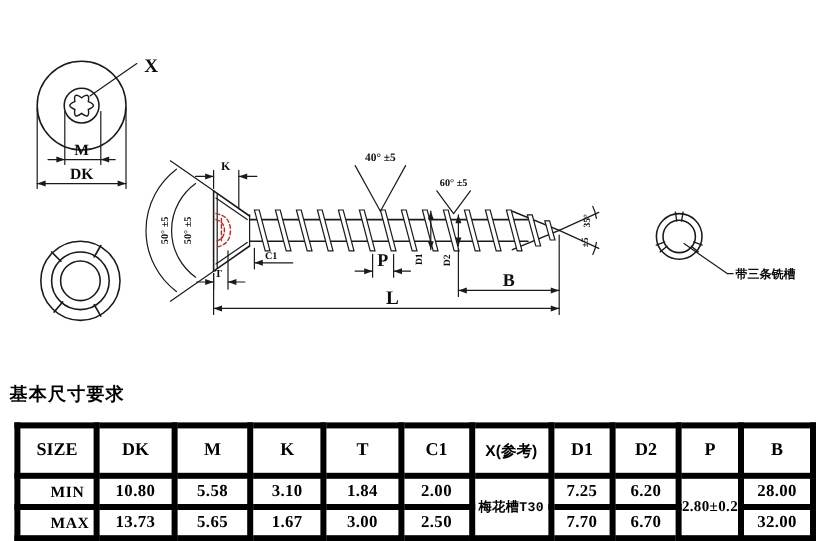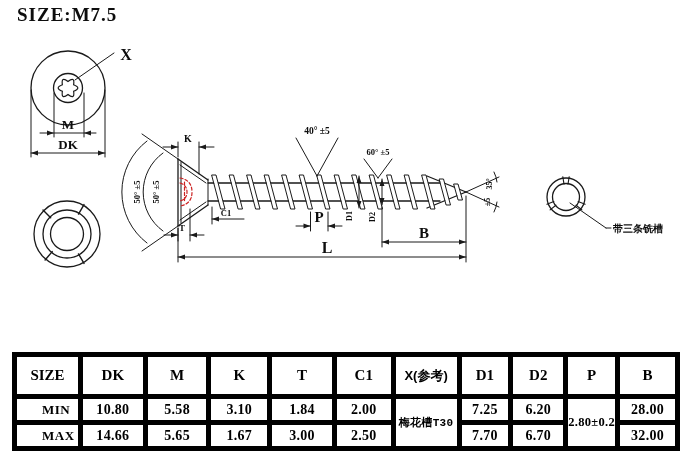--- a/index.html
+++ b/index.html
@@ -36,21 +36,20 @@
   .spec-table .rowlabel { text-align:left; padding-left:25px; font-size:13px; letter-spacing:0.5px; }
   .spec-table .xhead { font-size:13px; font-family:"Liberation Sans","DejaVu Sans",sans-serif; }
   .spec-table .xref  { font-size:11px; font-family:Liberation Mono, monospace; }
   .spec-table .pval  { font-size:12.5px; }
 </style>
 </head>
 <body>
 
 <div class="sheet">
 
-  <div class="size-title">SIZE:M7.5</div>
 
   <svg class="drawing" width="680" height="315" viewBox="0 0 680 315" stroke-linecap="round" fill="none">
 
     <g stroke="#1a1a1a" stroke-width="1.3">
       <circle cx="68" cy="88" r="37"></circle>
       <circle cx="68" cy="88" r="14.5"></circle>
       <path stroke-width="1.2" d="M 73.63,84.75 Q 82,88 73.63,91.25 Q 75,100.1 68,94.5 Q 61,100.1 62.37,91.25 Q 54,88 62.37,84.75 Q 61,75.9 68,81.5 Q 75,75.9 73.63,84.75 Z"></path>
       <line x1="75" y1="80" x2="114" y2="53" stroke-width="1"></line>
 
       <line x1="31" y1="90" x2="31" y2="157" stroke-width="1"></line>
@@ -207,20 +206,21 @@
       <line x1="553.9" y1="201.6" x2="546.9" y2="204.3" stroke-width="1.1"></line>
       <line x1="555.9" y1="205.2" x2="550.1" y2="209.9" stroke-width="1.1"></line>
       <line x1="576.1" y1="205.2" x2="581.9" y2="209.9" stroke-width="1.1"></line>
       <line x1="578.1" y1="201.6" x2="585.1" y2="204.3" stroke-width="1.1"></line>
       <line x1="570" y1="203" x2="606" y2="228" stroke-width="1"></line>
       <line x1="606" y1="228" x2="611" y2="228" stroke-width="1"></line>
     </g>
     <text x="613" y="232" text-anchor="start" font-size="10" font-family="Liberation Sans, DejaVu Sans, sans-serif">带三条铣槽</text>
   </svg>
 
+  <div class="section-heading">基本尺寸要求</div>
 
   <table class="spec-table">
     <colgroup>
       <col style="width:66px">
         <col style="width:65px">
         <col style="width:64px">
         <col style="width:61px">
       <col style="width:65px">
         <col style="width:59px">
         <col style="width:66px">
@@ -251,21 +251,21 @@
       <td>1.84</td>
       <td>2.00</td>
       <td class="xref" rowspan="2">梅花槽T30</td>
       <td>7.25</td>
       <td>6.20</td>
       <td class="pval" rowspan="2">2.80±0.2</td>
       <td>28.00</td>
     </tr>
     <tr>
       <td class="rowlabel">MAX</td>
-      <td>14.66</td>
+      <td>13.73</td>
       <td>5.65</td>
       <td>1.67</td>
       <td>3.00</td>
       <td>2.50</td>
       <td>7.70</td>
       <td>6.70</td>
       <td>32.00</td>
     </tr>
   </tbody>
     </table>

